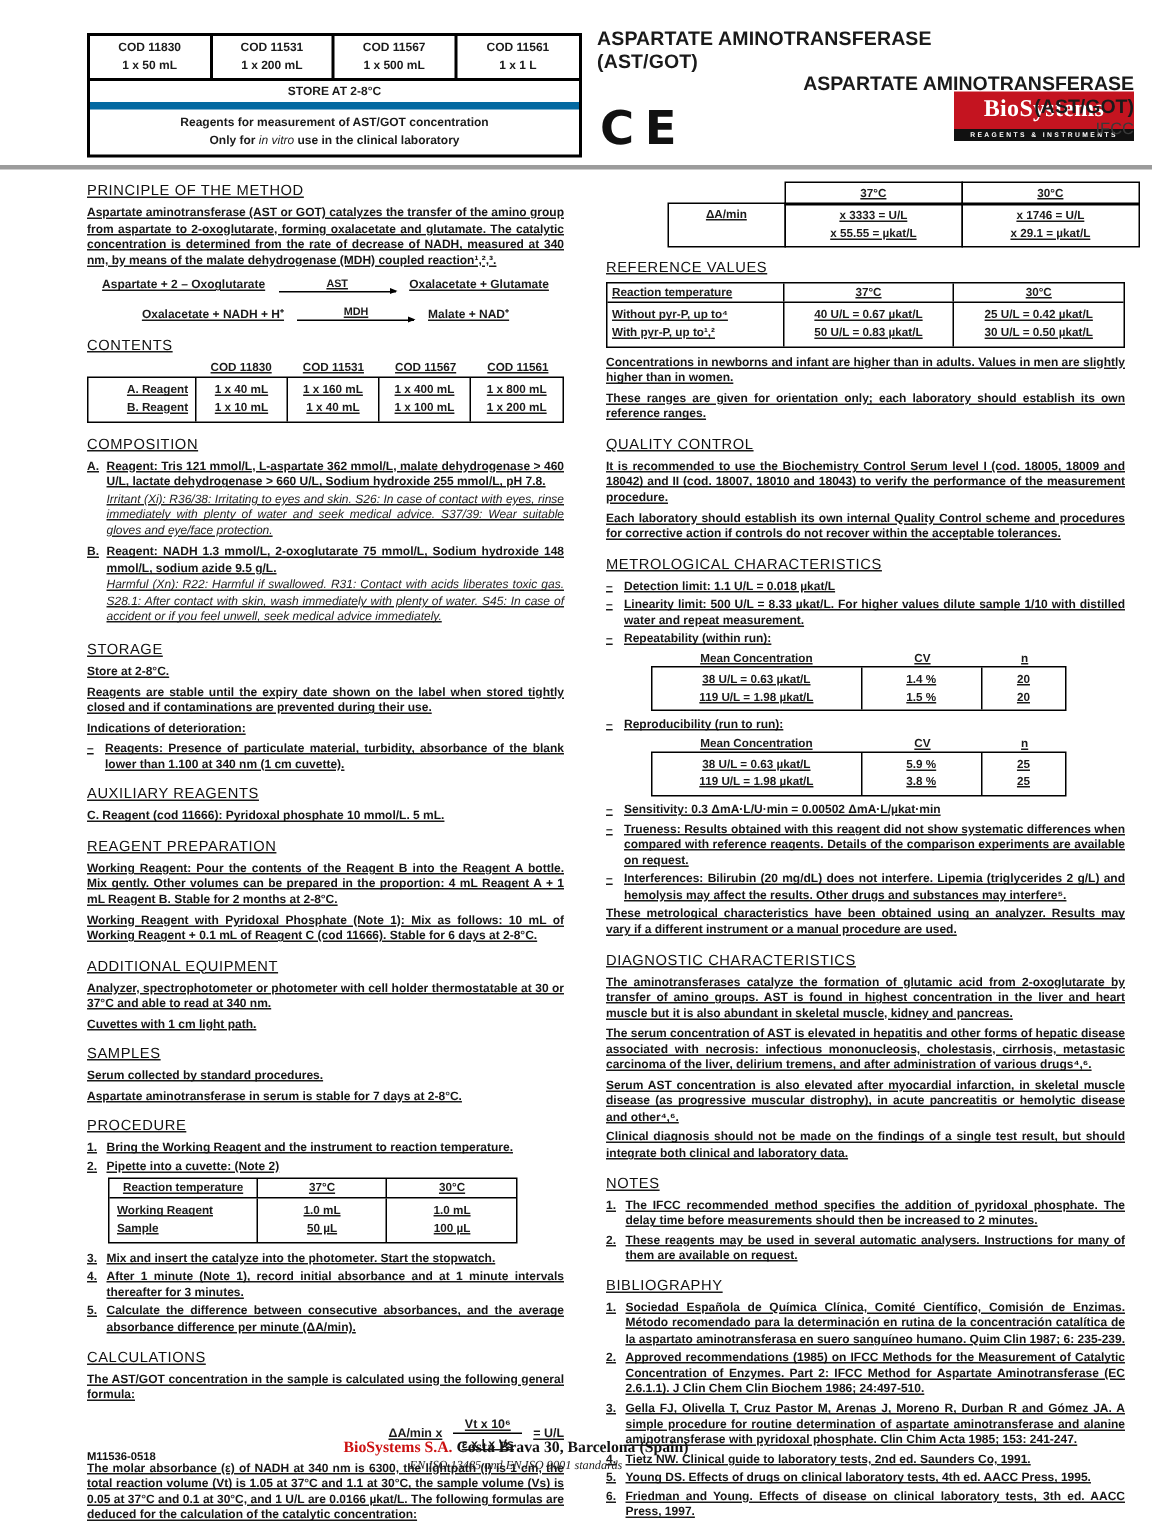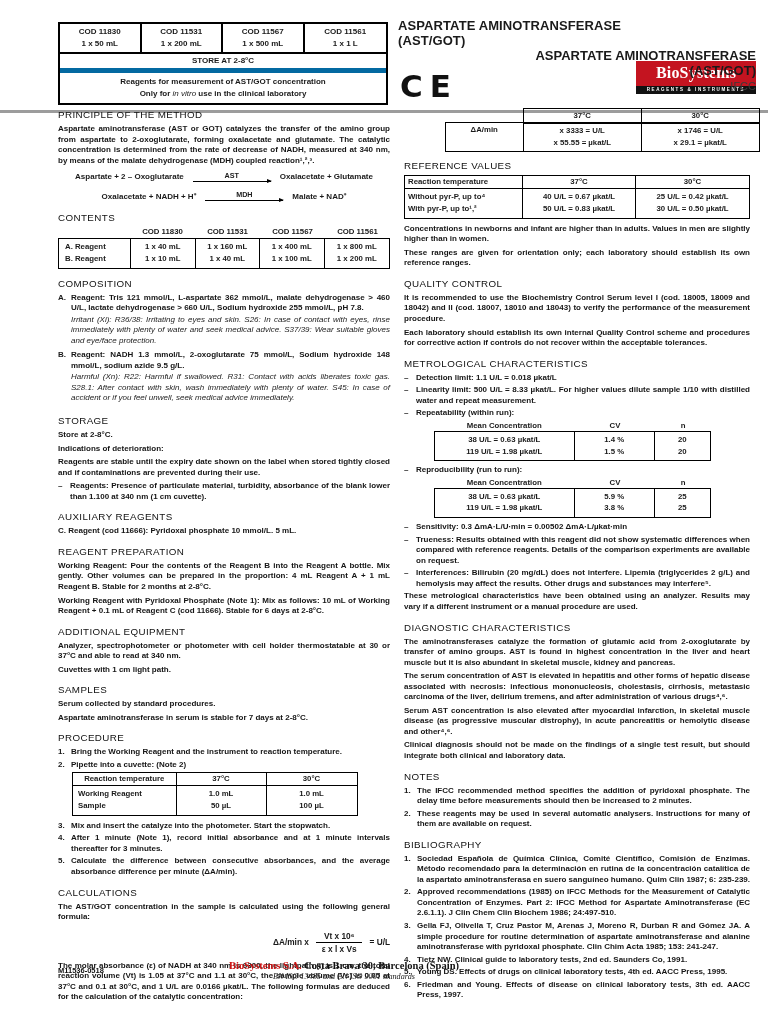--- a/index.html
+++ b/index.html
@@ -40,21 +40,21 @@
     position: absolute; left: 2px; top: 50px;
     font-size: 31px; font-weight: bold; letter-spacing: 7px; color: #111;
     font-family: "DejaVu Sans", sans-serif;
   }
   .title-right { position: absolute; right: 2px; top: 30px; text-align: right; }
   .title-right .tr1, .title-right .tr2 { font-size: 13px; font-weight: bold; line-height: 1.18; }
   .title-right .tr3 { font-size: 11px; color: #3a3a3a; margin-top: 1px; }
   .divider { position: absolute; top: 110px; left: 0; width: 768px; height: 3px; background: #9c9c9c; }
 
   
-  .columns { position: absolute; top: 107px; left: 58px; width: 692px; display: flex; gap: 14px; }
+  .columns { position: absolute; top: 120px; left: 58px; width: 692px; display: flex; gap: 28px; text-decoration: underline; }
   .col-left  { width: 332px; }
   .col-right { width: 346px; }
 
   .h {
     font-size: 9.8px; font-weight: 400; letter-spacing: 0.4px;
     margin: 9px 0 4px; color: #111;
   }
   .h.first { margin-top: 2px; }
   p.b, .txt, .dash .t, .num .t {
     font-size: 8px; font-weight: bold; line-height: 1.32;
@@ -79,21 +79,21 @@
   .rx-line::after {
     content: ""; position: absolute; right: -1px; top: -2.5px;
     border-left: 5px solid #000; border-top: 2.5px solid transparent; border-bottom: 2.5px solid transparent;
   }
 
   
   .ct-head { display: grid; grid-template-columns: 72px 1fr 1fr 1fr 1fr; font-size: 7.8px; font-weight: bold; text-align: center; margin-bottom: 2px; }
   .ct-box { border: 1.5px solid #000; display: grid; grid-template-columns: 72px 1fr 1fr 1fr 1fr; font-size: 7.8px; font-weight: bold; }
   .ct-col { border-right: 1.5px solid #000; padding: 2px 2px 3px; text-align: center; line-height: 1.5; }
   .ct-col:last-child { border-right: none; }
-  .ct-col.lbl { text-align: left; padding-left: 6px; }
+  .ct-col.lbl { text-align: center; padding-left: 6px; margin-left: 17px; }
 
   
   .pt { width: 86%; margin: 2px 0 5px 14px; border: 1.5px solid #000; font-size: 7.8px; font-weight: bold; }
   .pt-head { display: grid; grid-template-columns: 1.15fr 1fr 1fr; border-bottom: 1.5px solid #000; text-align: center; }
   .pt-head > div { padding: 1px 2px 2px; border-right: 1.5px solid #000; }
   .pt-head > div:last-child { border-right: none; }
   .pt-body { display: grid; grid-template-columns: 1.15fr 1fr 1fr; }
   .pt-col { border-right: 1.5px solid #000; padding: 2px 2px 3px; text-align: center; line-height: 1.5; }
   .pt-col:last-child { border-right: none; }
   .pt-col.lbl { text-align: left; padding-left: 5px; }
@@ -254,22 +254,22 @@
       <div class="hang">
         <div class="lbl">B.</div>
         <div class="body">
           <div class="txt">Reagent: NADH 1.3 mmol/L, 2-oxoglutarate 75 mmol/L, Sodium hydroxide 148 mmol/L, sodium azide 9.5 g/L.</div>
           <div class="haz italic">Harmful (Xn): R22: Harmful if swallowed. R31: Contact with acids liberates toxic gas. S28.1: After contact with skin, wash immediately with plenty of water. S45: In case of accident or if you feel unwell, seek medical advice immediately.</div>
         </div>
       </div>
 
       <div class="h">STORAGE</div>
       <p class="b">Store at 2-8°C.</p>
+      <p class="b">Reagents are stable until the expiry date shown on the label when stored tightly closed and if contaminations are prevented during their use.</p>
       <p class="b">Indications of deterioration:</p>
-      <p class="b">Reagents are stable until the expiry date shown on the label when stored tightly closed and if contaminations are prevented during their use.</p>
       <div class="dash">
         <div class="d">–</div>
         <div class="t">Reagents: Presence of particulate material, turbidity, absorbance of the blank lower than 1.100 at 340 nm (1 cm cuvette).</div>
       </div>
 
       <div class="h">AUXILIARY REAGENTS</div>
       <p class="b">C. Reagent (cod 11666): Pyridoxal phosphate 10 mmol/L. 5 mL.</p>
 
       <div class="h">REAGENT PREPARATION</div>
       <p class="b">Working Reagent: Pour the contents of the Reagent B into the Reagent A bottle. Mix gently. Other volumes can be prepared in the proportion: 4 mL Reagent A + 1 mL Reagent B. Stable for 2 months at 2-8°C.</p>

